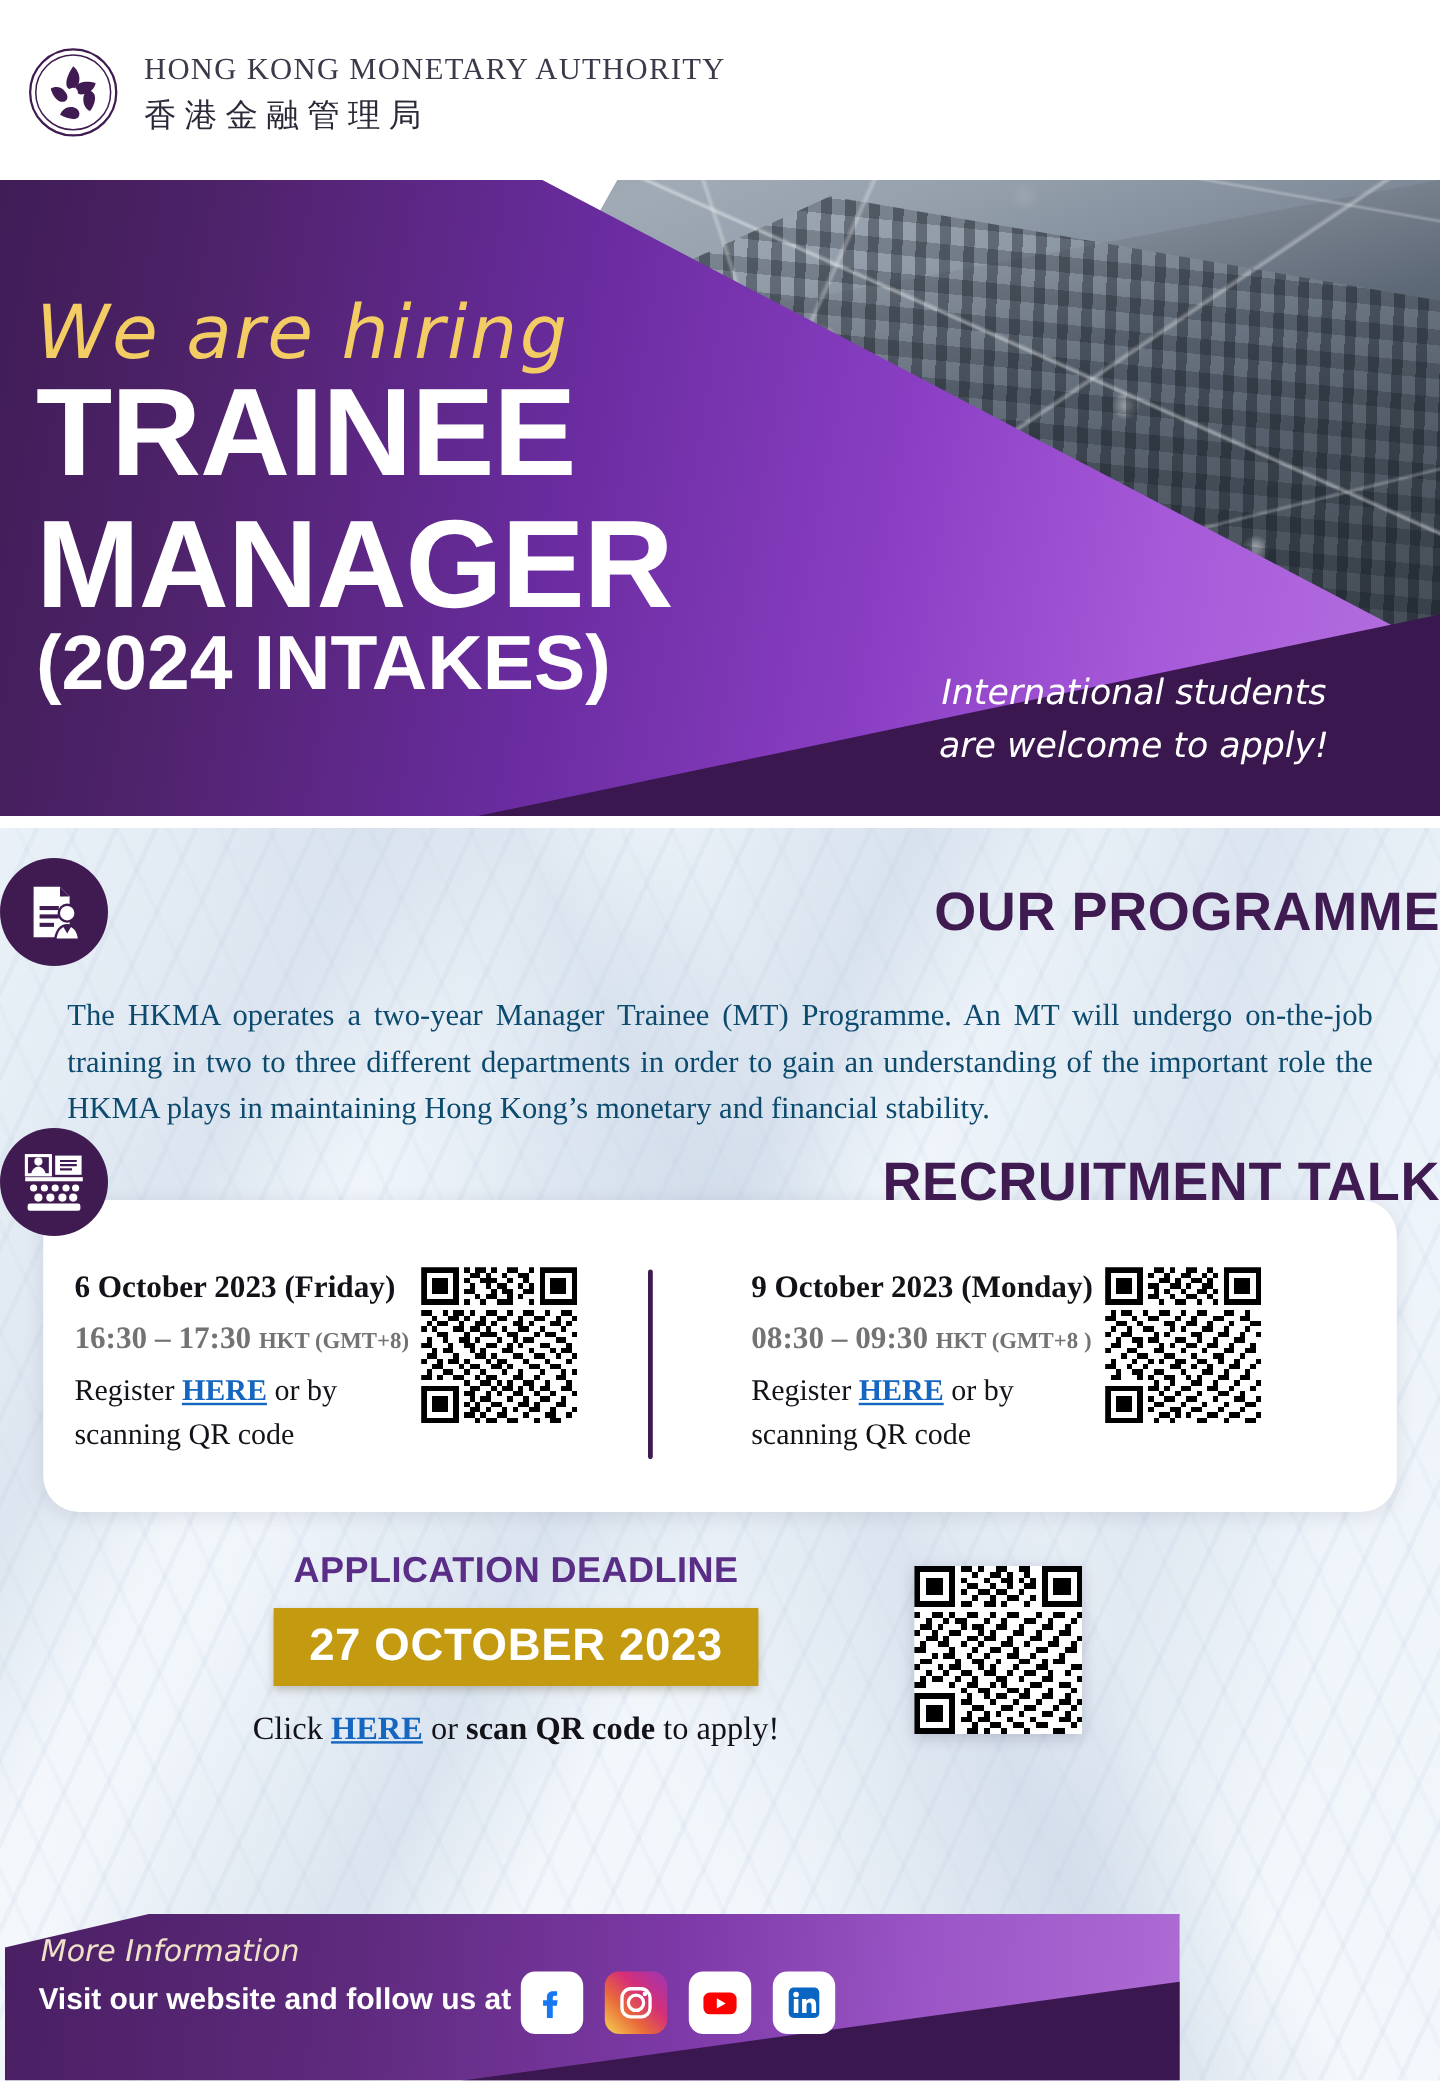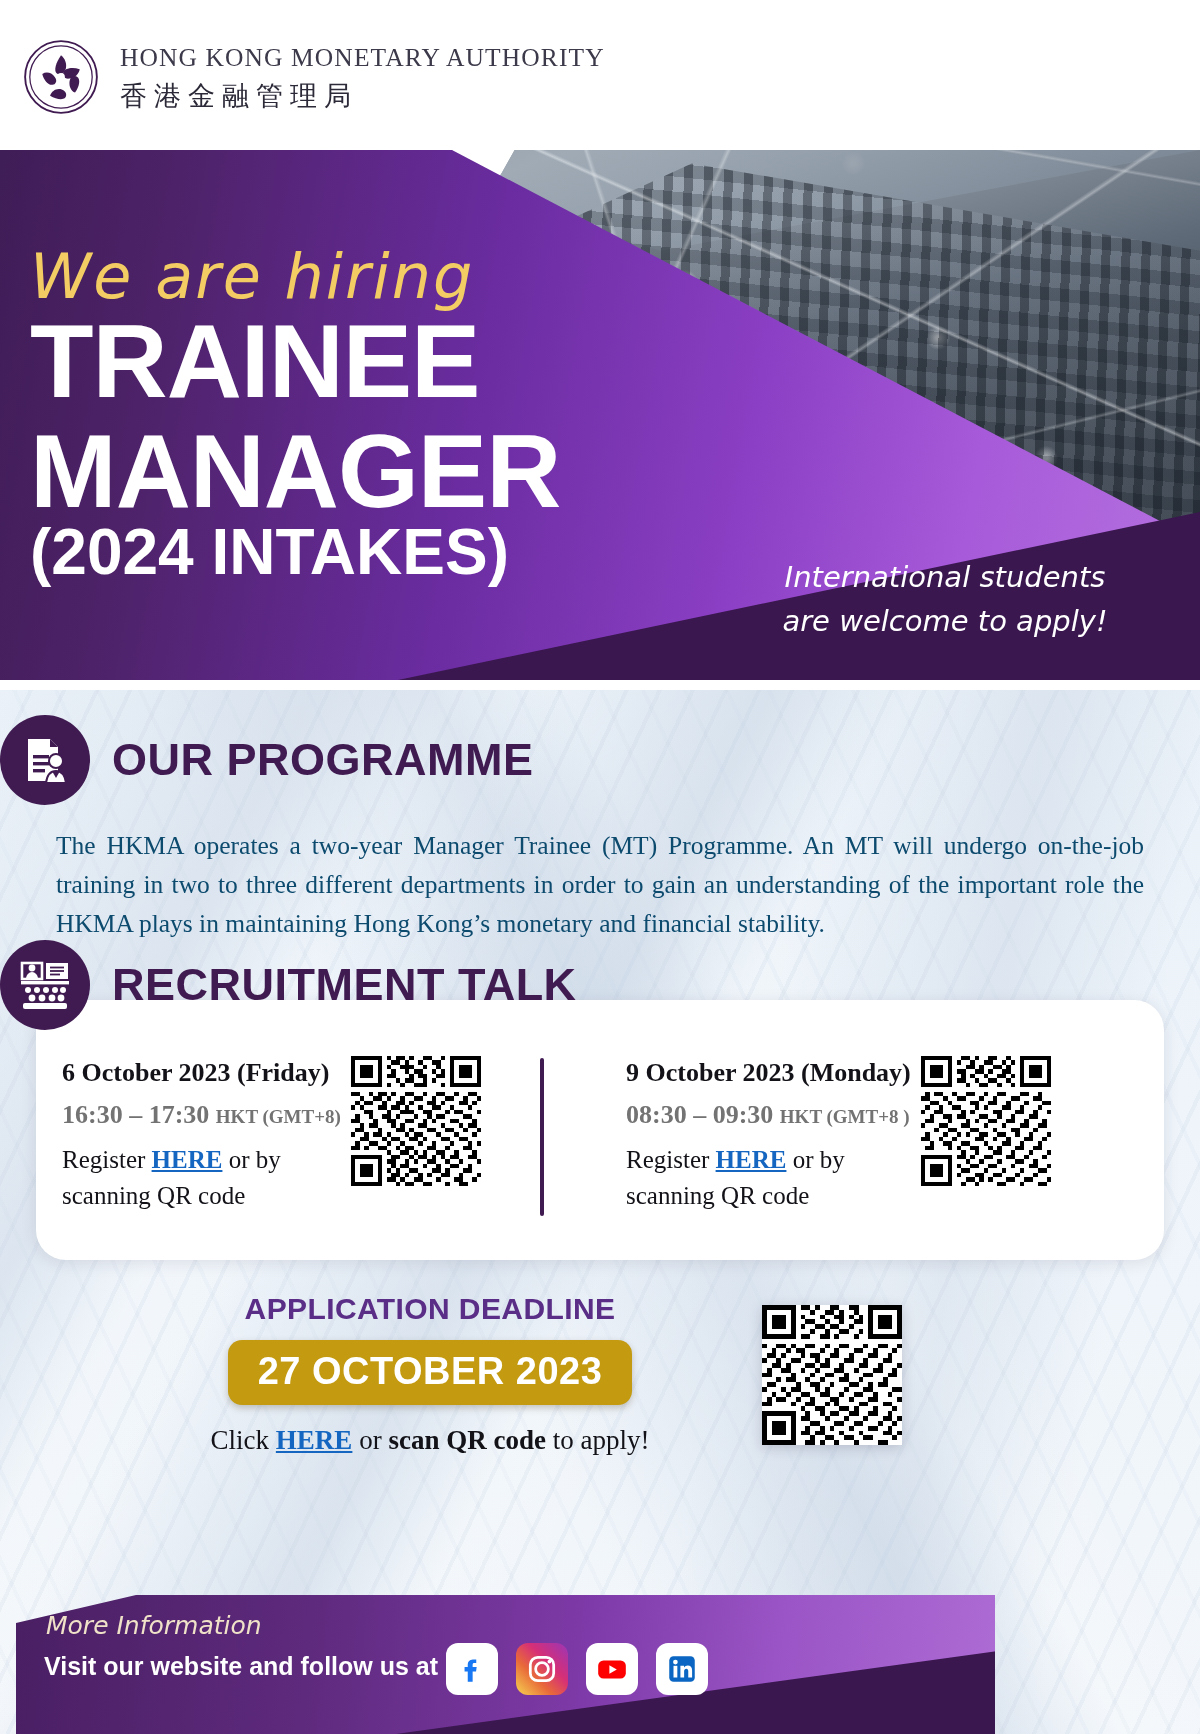--- a/index.html
+++ b/index.html
@@ -115,21 +115,21 @@
   .line3 { font-size:64px; letter-spacing:0; }
 
   .tagline {
     position:absolute; right:40px; top:556px; z-index:6;
     width:430px; text-align:center;
     font-family:"DejaVu Sans", sans-serif;
     font-style:italic; font-size:29px; color:#ffffff; line-height:1.5;
   }
 
   
-  .section-head { display:flex; align-items:center; justify-content:flex-start; gap:22px; }
+  .section-head { display:flex; align-items:center; justify-content:space-between; gap:22px; }
   .circle-icon {
     width:90px; height:90px; border-radius:50%; background:#401b51;
     display:flex; align-items:center; justify-content:center; flex:none;
   }
   .section-title {
     font-family:"Liberation Sans", sans-serif;
     font-weight:700; font-size:45px; color:#401b51; letter-spacing:.5px;
   }
 
   .programme { position:absolute; left:0; top:715px; width:1200px; z-index:5; }
@@ -159,31 +159,31 @@
   .qr { image-rendering:pixelated; display:block; }
 
   
   .deadline-wrap { position:absolute; left:0; top:1292px; width:860px; z-index:6; text-align:center; }
   .deadline-label {
     font-family:"Liberation Sans", sans-serif;
     font-weight:700; font-size:30px; color:#5a2d86; letter-spacing:.4px;
   }
   .deadline-pill {
     display:inline-block; margin-top:14px; padding:10px 30px 12px 30px;
-    background:#c39a10; border-radius:14px;
+    background:#c39a10; border-radius:0;
     font-family:"Liberation Sans", sans-serif;
     font-weight:700; font-size:38px; color:#ffffff; letter-spacing:.5px;
     box-shadow:0 3px 7px rgba(60,45,10,.25);
   }
   .deadline-cta { margin-top:20px; font-size:27px; color:#121218; }
   .deadline-cta b { font-weight:700; }
   .qr-apply { position:absolute; left:762px; top:1305px; z-index:6; box-shadow:0 3px 12px rgba(40,30,60,.18); }
 
   
-  .footer { position:absolute; left:16px; top:1595px; width:979px; height:139px; z-index:7; }
+  .footer { position:absolute; left:4px; top:1595px; width:979px; height:139px; z-index:7; }
   .footer-bg1 { position:absolute; inset:0; background:linear-gradient(95deg,#4a1f63 0%, #5e2a7d 30%, #7e3aa8 58%, #9b55c6 78%, #ad6bd4 100%);
     clip-path:polygon(0 28px, 120px 0, 1200px 0, 1200px 139px, 0 139px); }
   .footer-bg2 { position:absolute; inset:0; background:#3a174f;
     clip-path:polygon(380px 139px, 1200px 26px, 1200px 139px); }
   .more-info {
     position:absolute; left:30px; top:16px; z-index:3;
     font-family:"DejaVu Sans", sans-serif; font-style:italic;
     font-size:25px; color:#f0e2c8;
   }
   .visit {

